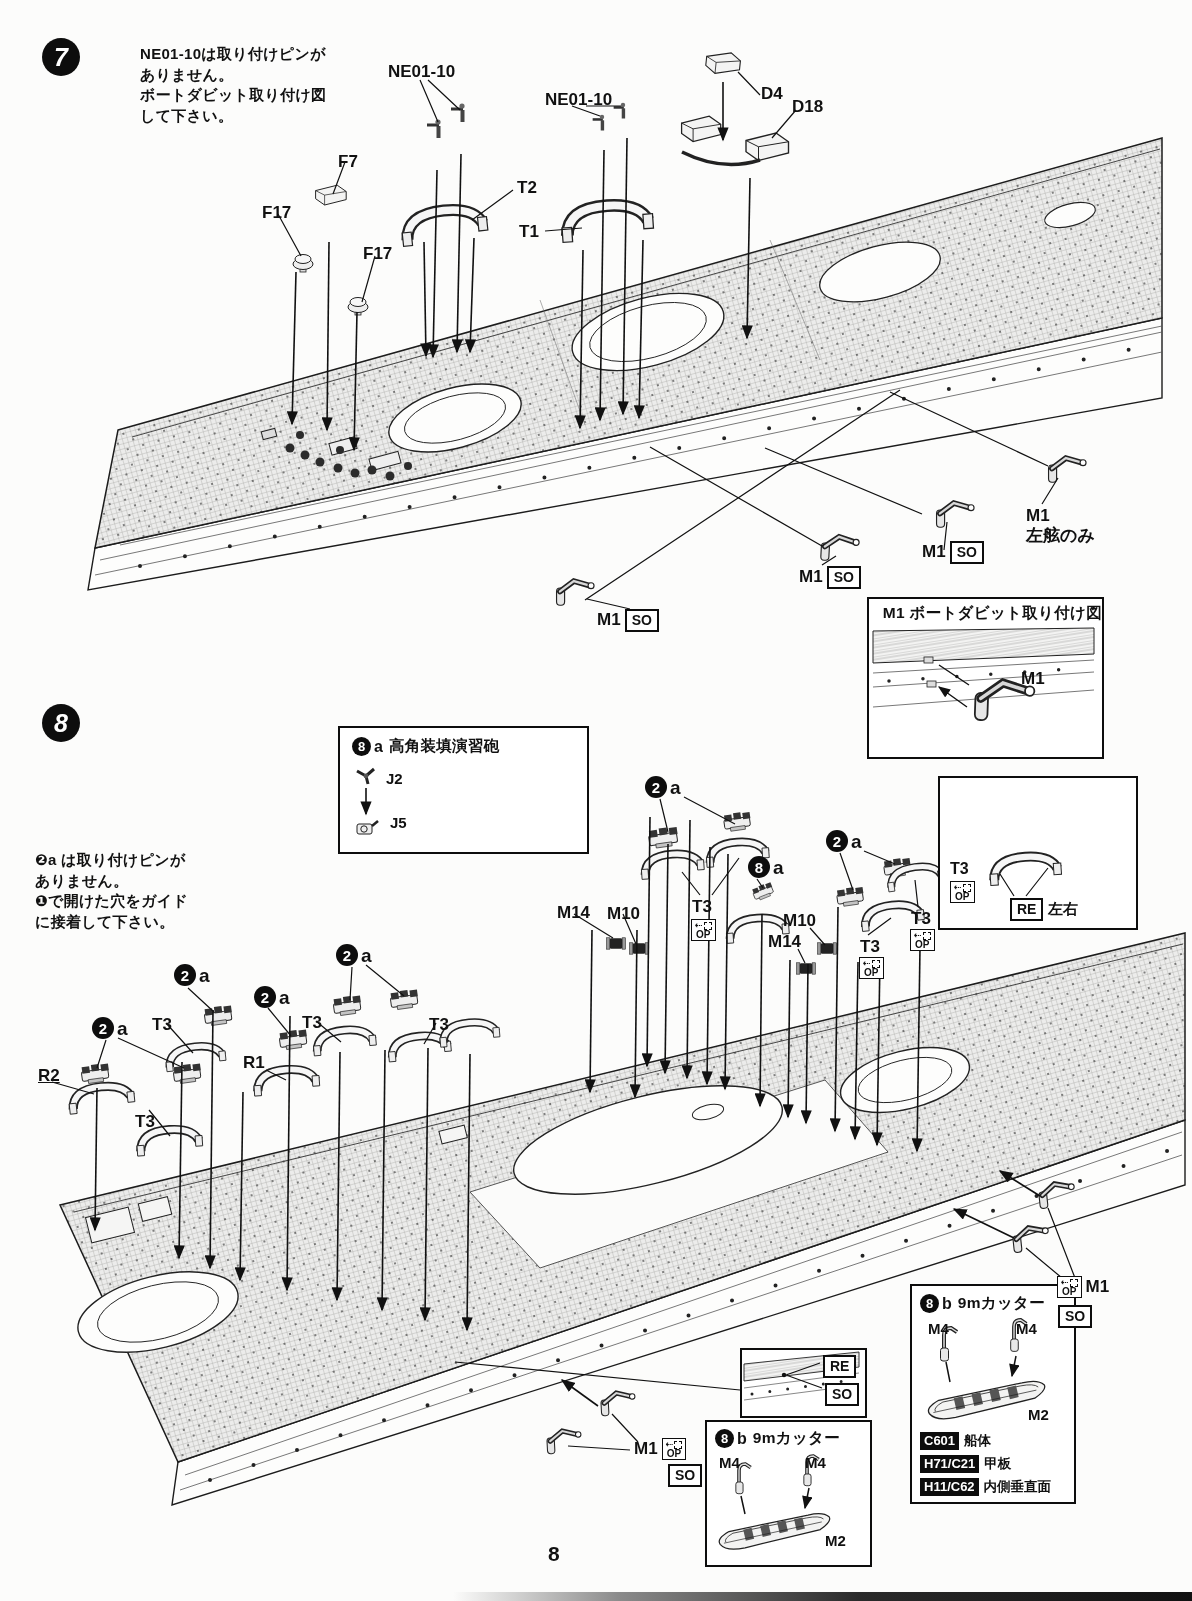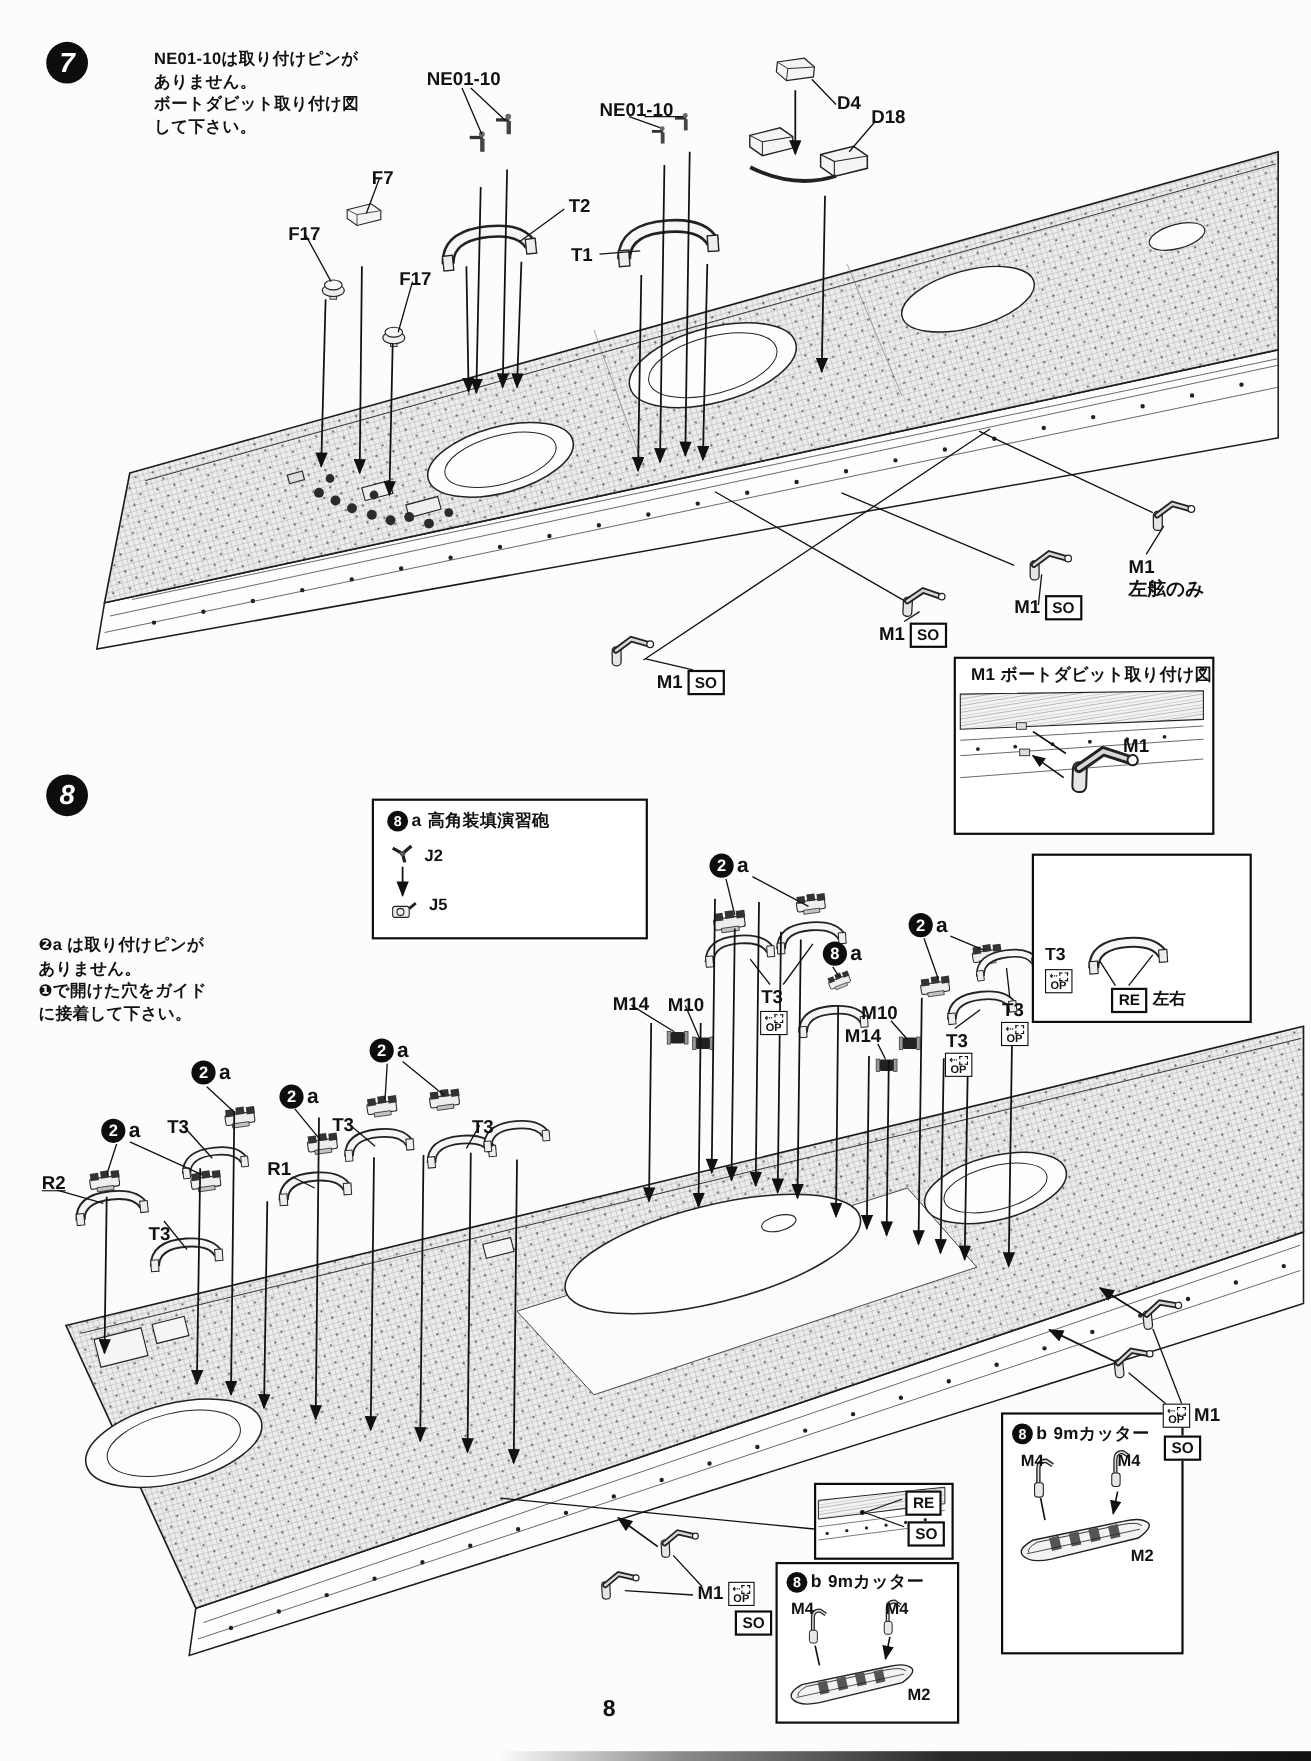--- a/index.html
+++ b/index.html
@@ -364,20 +364,34 @@
   </div>
   <svg width="152" height="108" style="position:absolute;left:4px;top:32px">
     <use href="#hook" transform="translate(28,10)"></use>
     <use href="#hook" transform="translate(98,2) scale(0.95)"></use>
     <path d="M30,44 L34,64 M100,38 L96,58" stroke="#111" stroke-width="1.5" fill="none" marker-end="url(#ah)"></path>
     <use href="#boat9m" transform="translate(8,68) rotate(-3)"></use>
   </svg>
   <span class="plabel" style="left:16px;top:34px;font-size:15px">M4</span>
   <span class="plabel" style="left:104px;top:34px;font-size:15px">M4</span>
   <span class="plabel" style="left:116px;top:120px;font-size:15px">M2</span>
+  <div style="position:absolute;left:8px;top:146px">
+    <div class="chiprow">
+      <span class="chip">C601</span>
+      <span>船体</span>
+    </div>
+    <div class="chiprow">
+      <span class="chip">H71/C21</span>
+      <span>甲板</span>
+    </div>
+    <div class="chiprow">
+      <span class="chip">H11/C62</span>
+      <span>内側垂直面</span>
+    </div>
+  </div>
 </div>
 
 <div class="boxp" style="left:705px;top:1420px;width:163px;height:143px">
   <div class="hdr" style="left:8px;top:6px">
     <span class="marker sm" style="position:static">
       <span class="circ">8</span>
       <span class="ltr">b</span>
     </span>
     <span class="box-title">9mカッター</span>
   </div>

